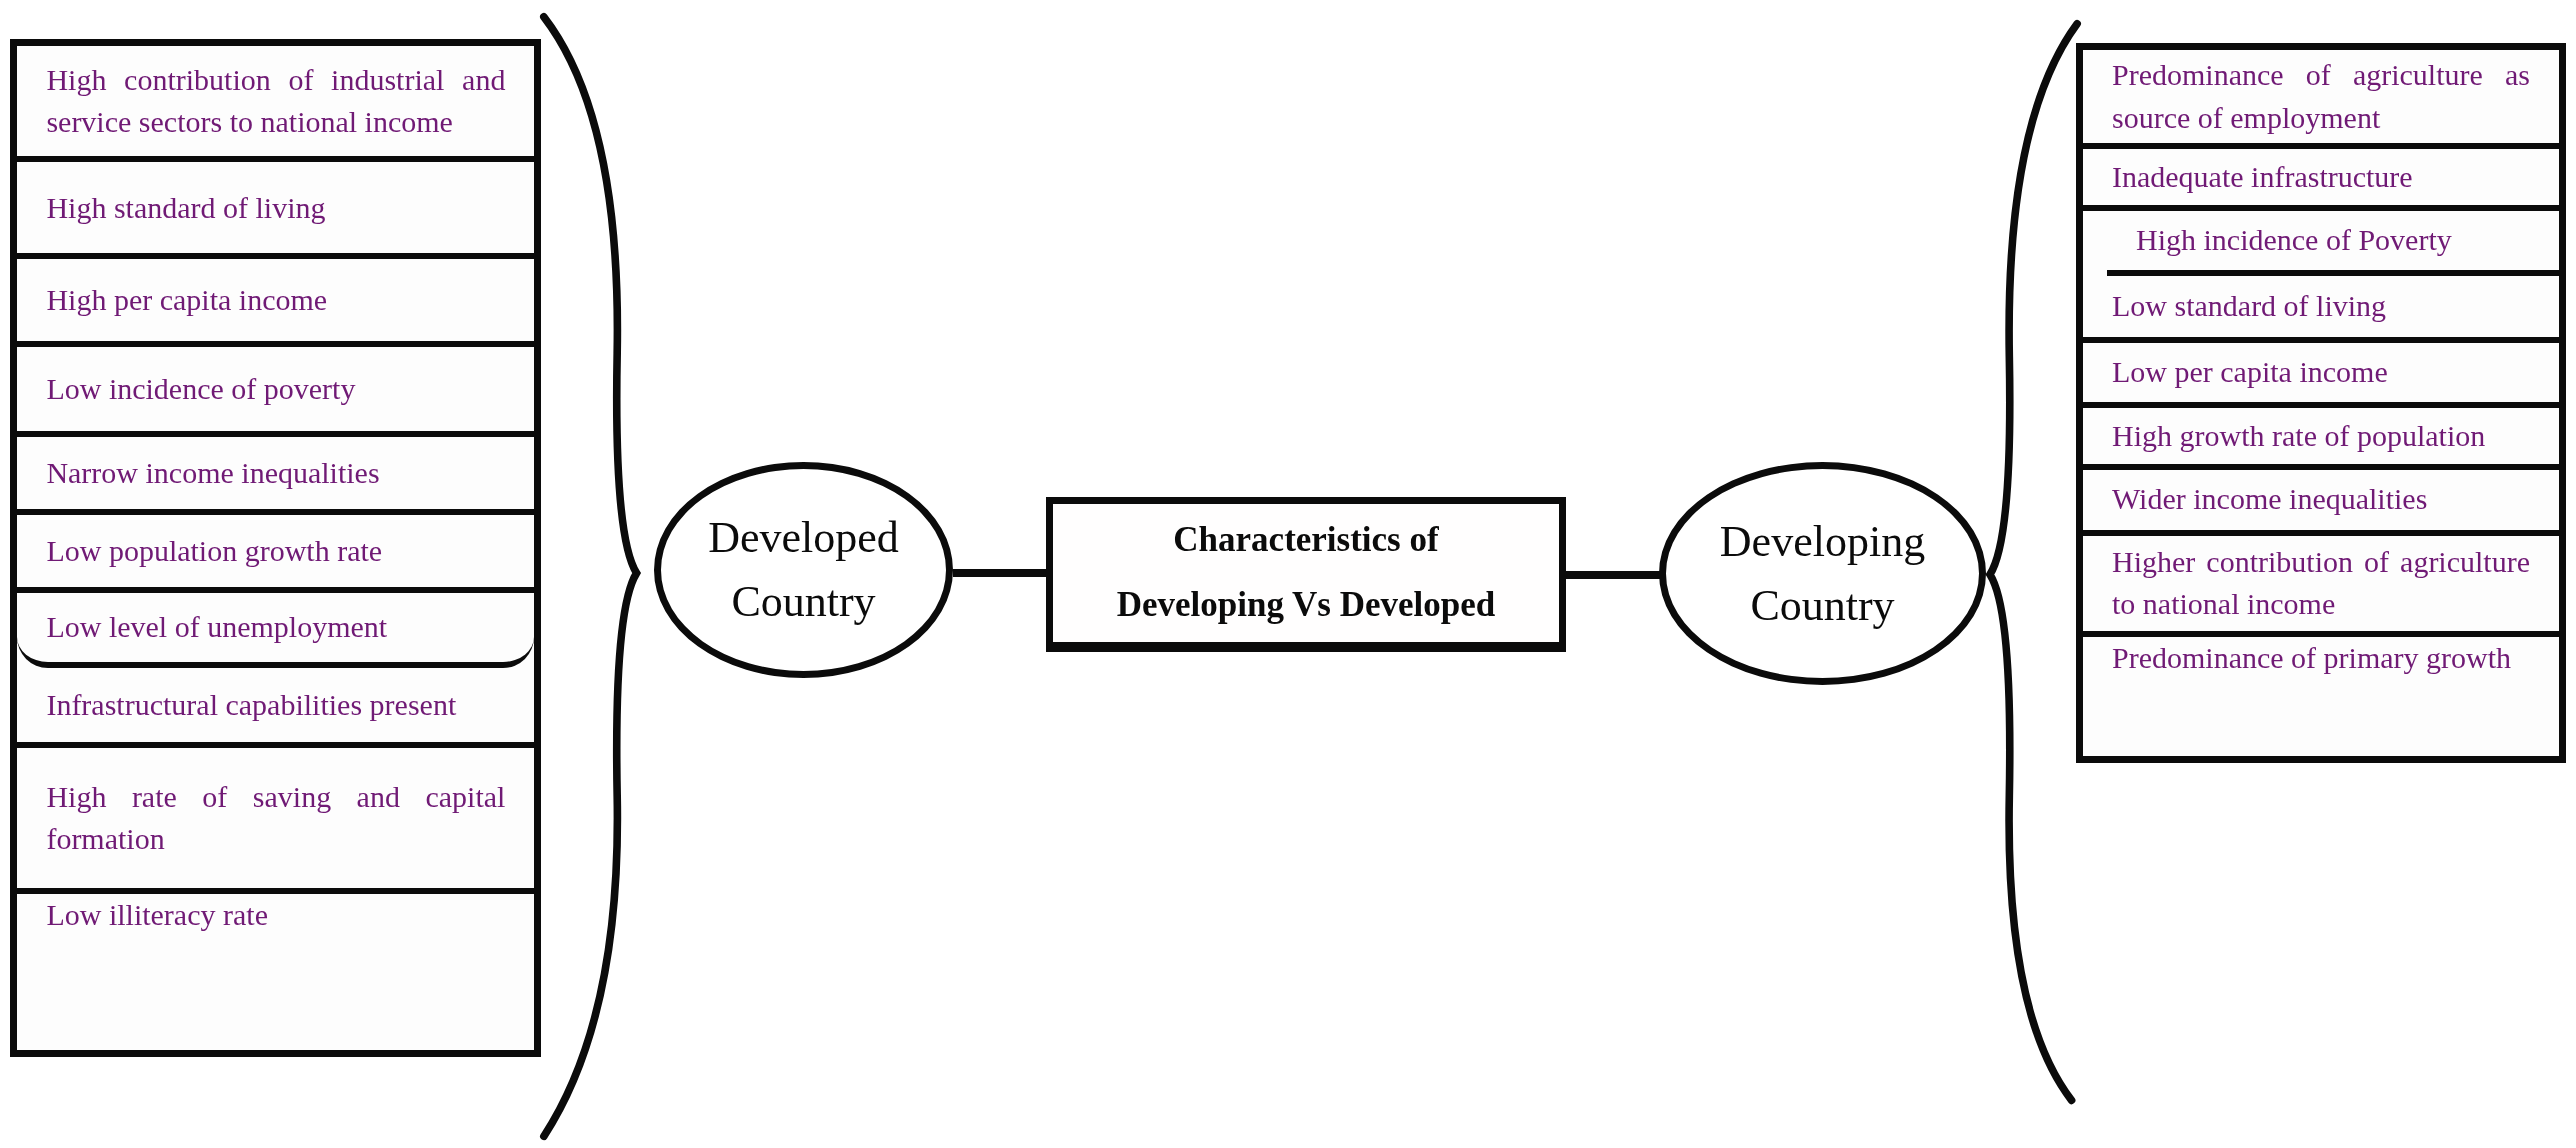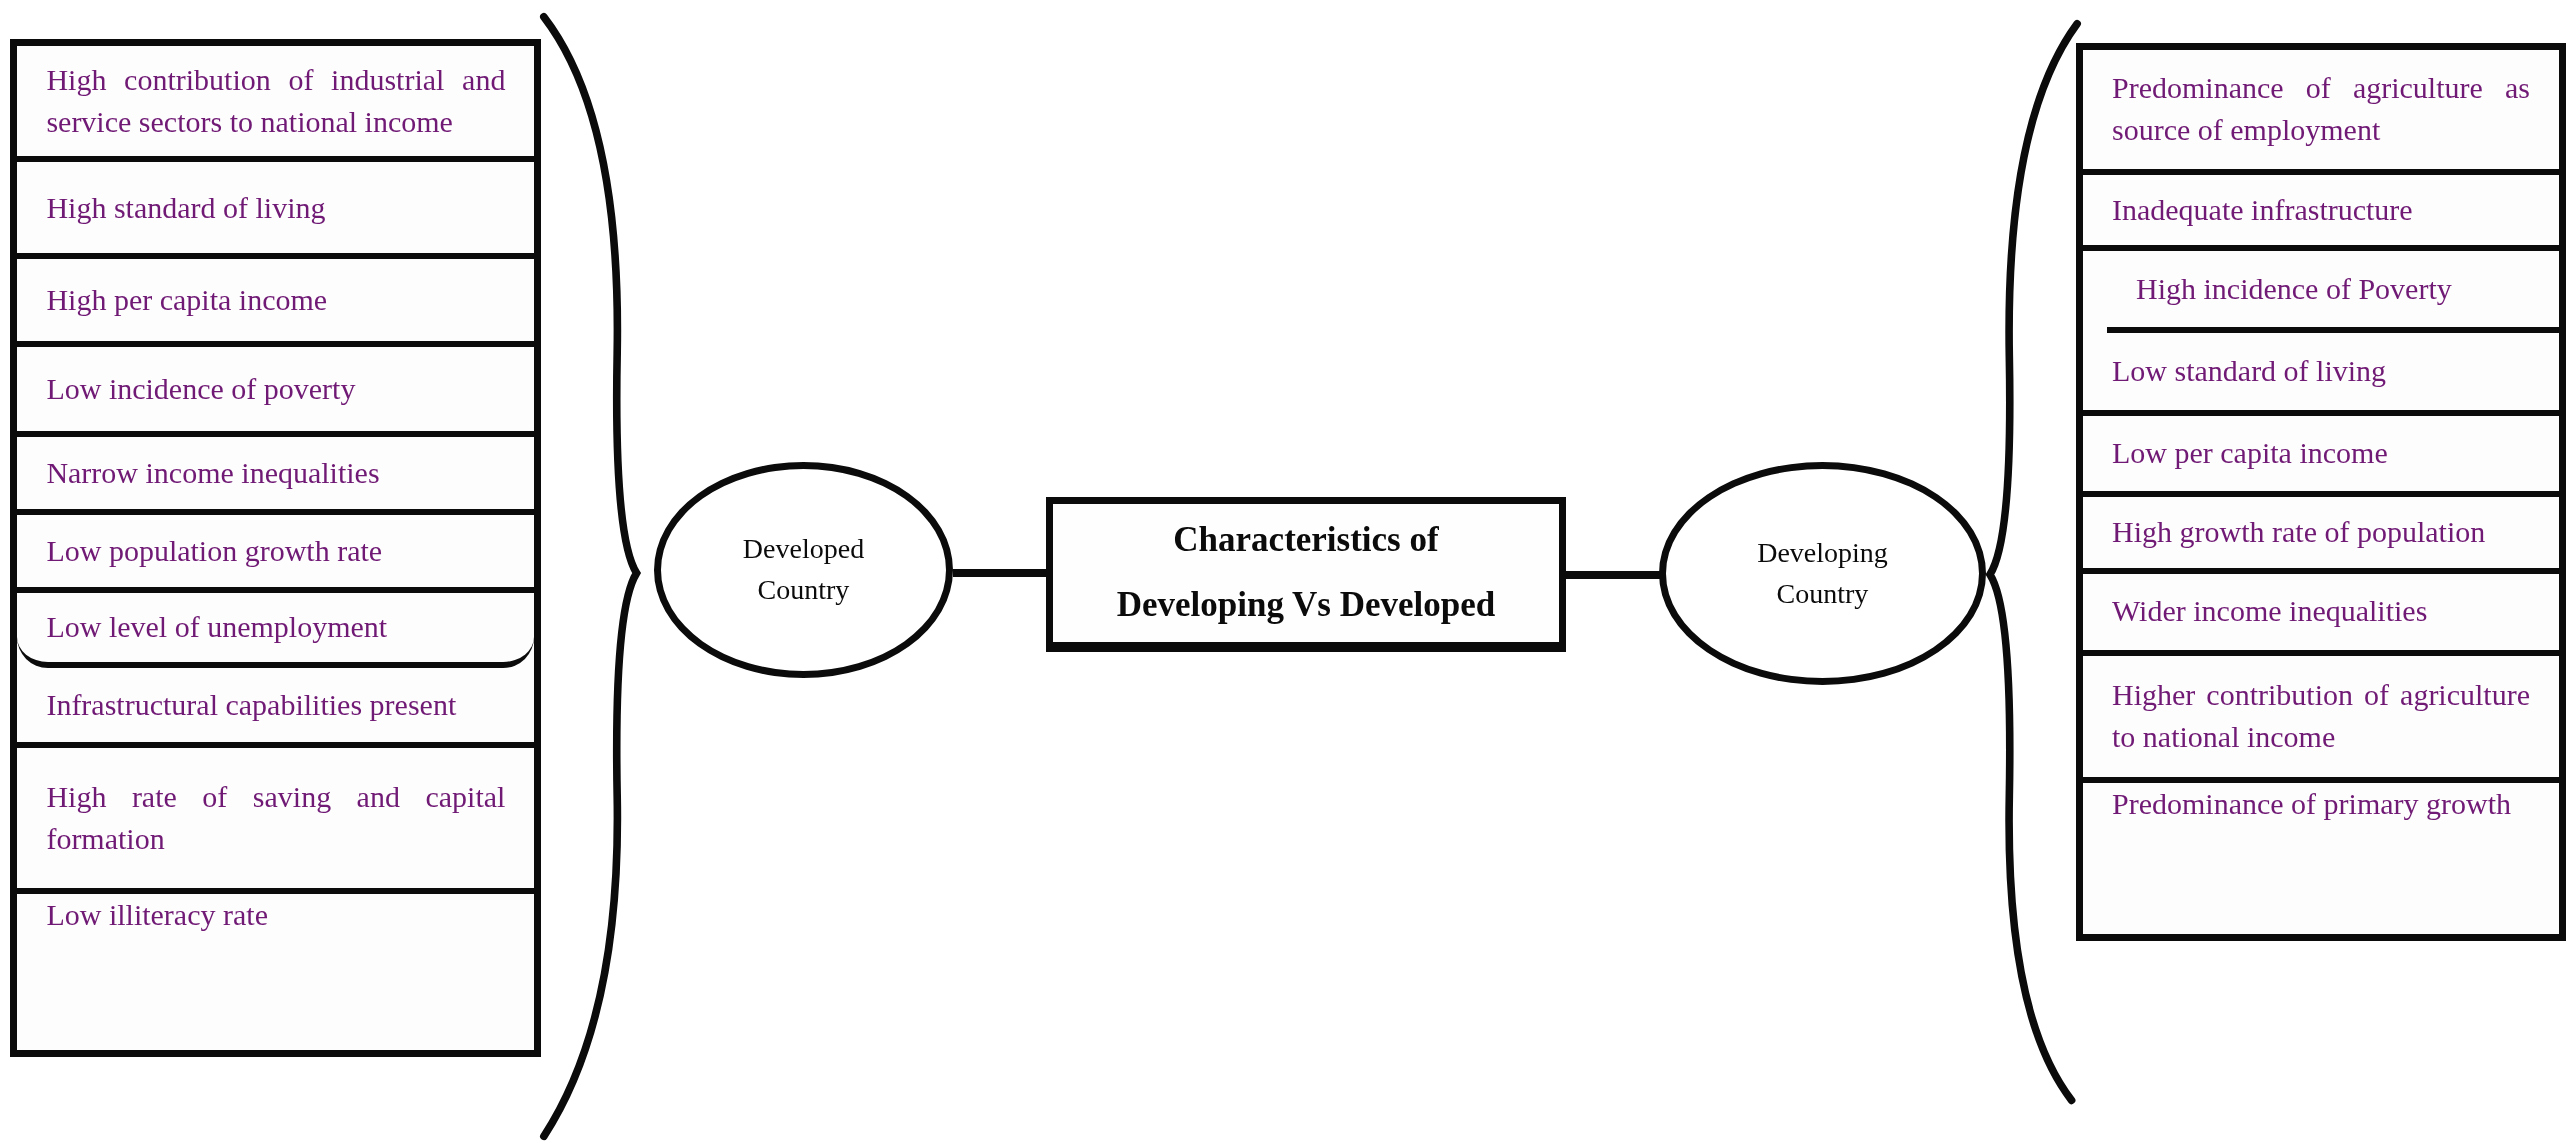--- a/index.html
+++ b/index.html
@@ -20,21 +20,21 @@
   
   .char-table {
     position: absolute;
     display: flex;
     flex-direction: column;
     border: 7.6px solid #0b0b0b;
     background: #fdfdfd;
     box-sizing: border-box;
   }
   #left-table  { left: 10.4px;   top: 39px; width: 531px; height: 1018px; }
-  #right-table { left: 2076px; top: 43px; width: 490px; height: 898px; }
+  #right-table { left: 2076px; top: 43px; width: 490px; height: 720px; }
   .cell {
     display: flex;
     align-items: center;
     padding: 0 29px;
     border-bottom: 6.2px solid #0b0b0b;
     box-sizing: border-box;
     overflow: hidden;
   }
   .cell:last-child {
     border-bottom: none;
@@ -57,21 +57,21 @@
     display: flex;
     align-items: center;
     justify-content: center;
     text-align: center;
     box-sizing: border-box;
   }
   #developed-ellipse  { left: 654px;  top: 462px; width: 299px; height: 216px; }
   #developing-ellipse { left: 1659px; top: 462px; width: 327px; height: 223px; }
   .node-ellipse .line {
     display: block;
-    font-size: 28px;
+    font-size: 44px;
     line-height: 1.45;
     color: #0b0b0b;
   }
   
   .connector {
     position: absolute;
     height: 8.3px;
     background: #0b0b0b;
   }
   #left-connector  { left: 953px; top: 569px; width: 97px; }

